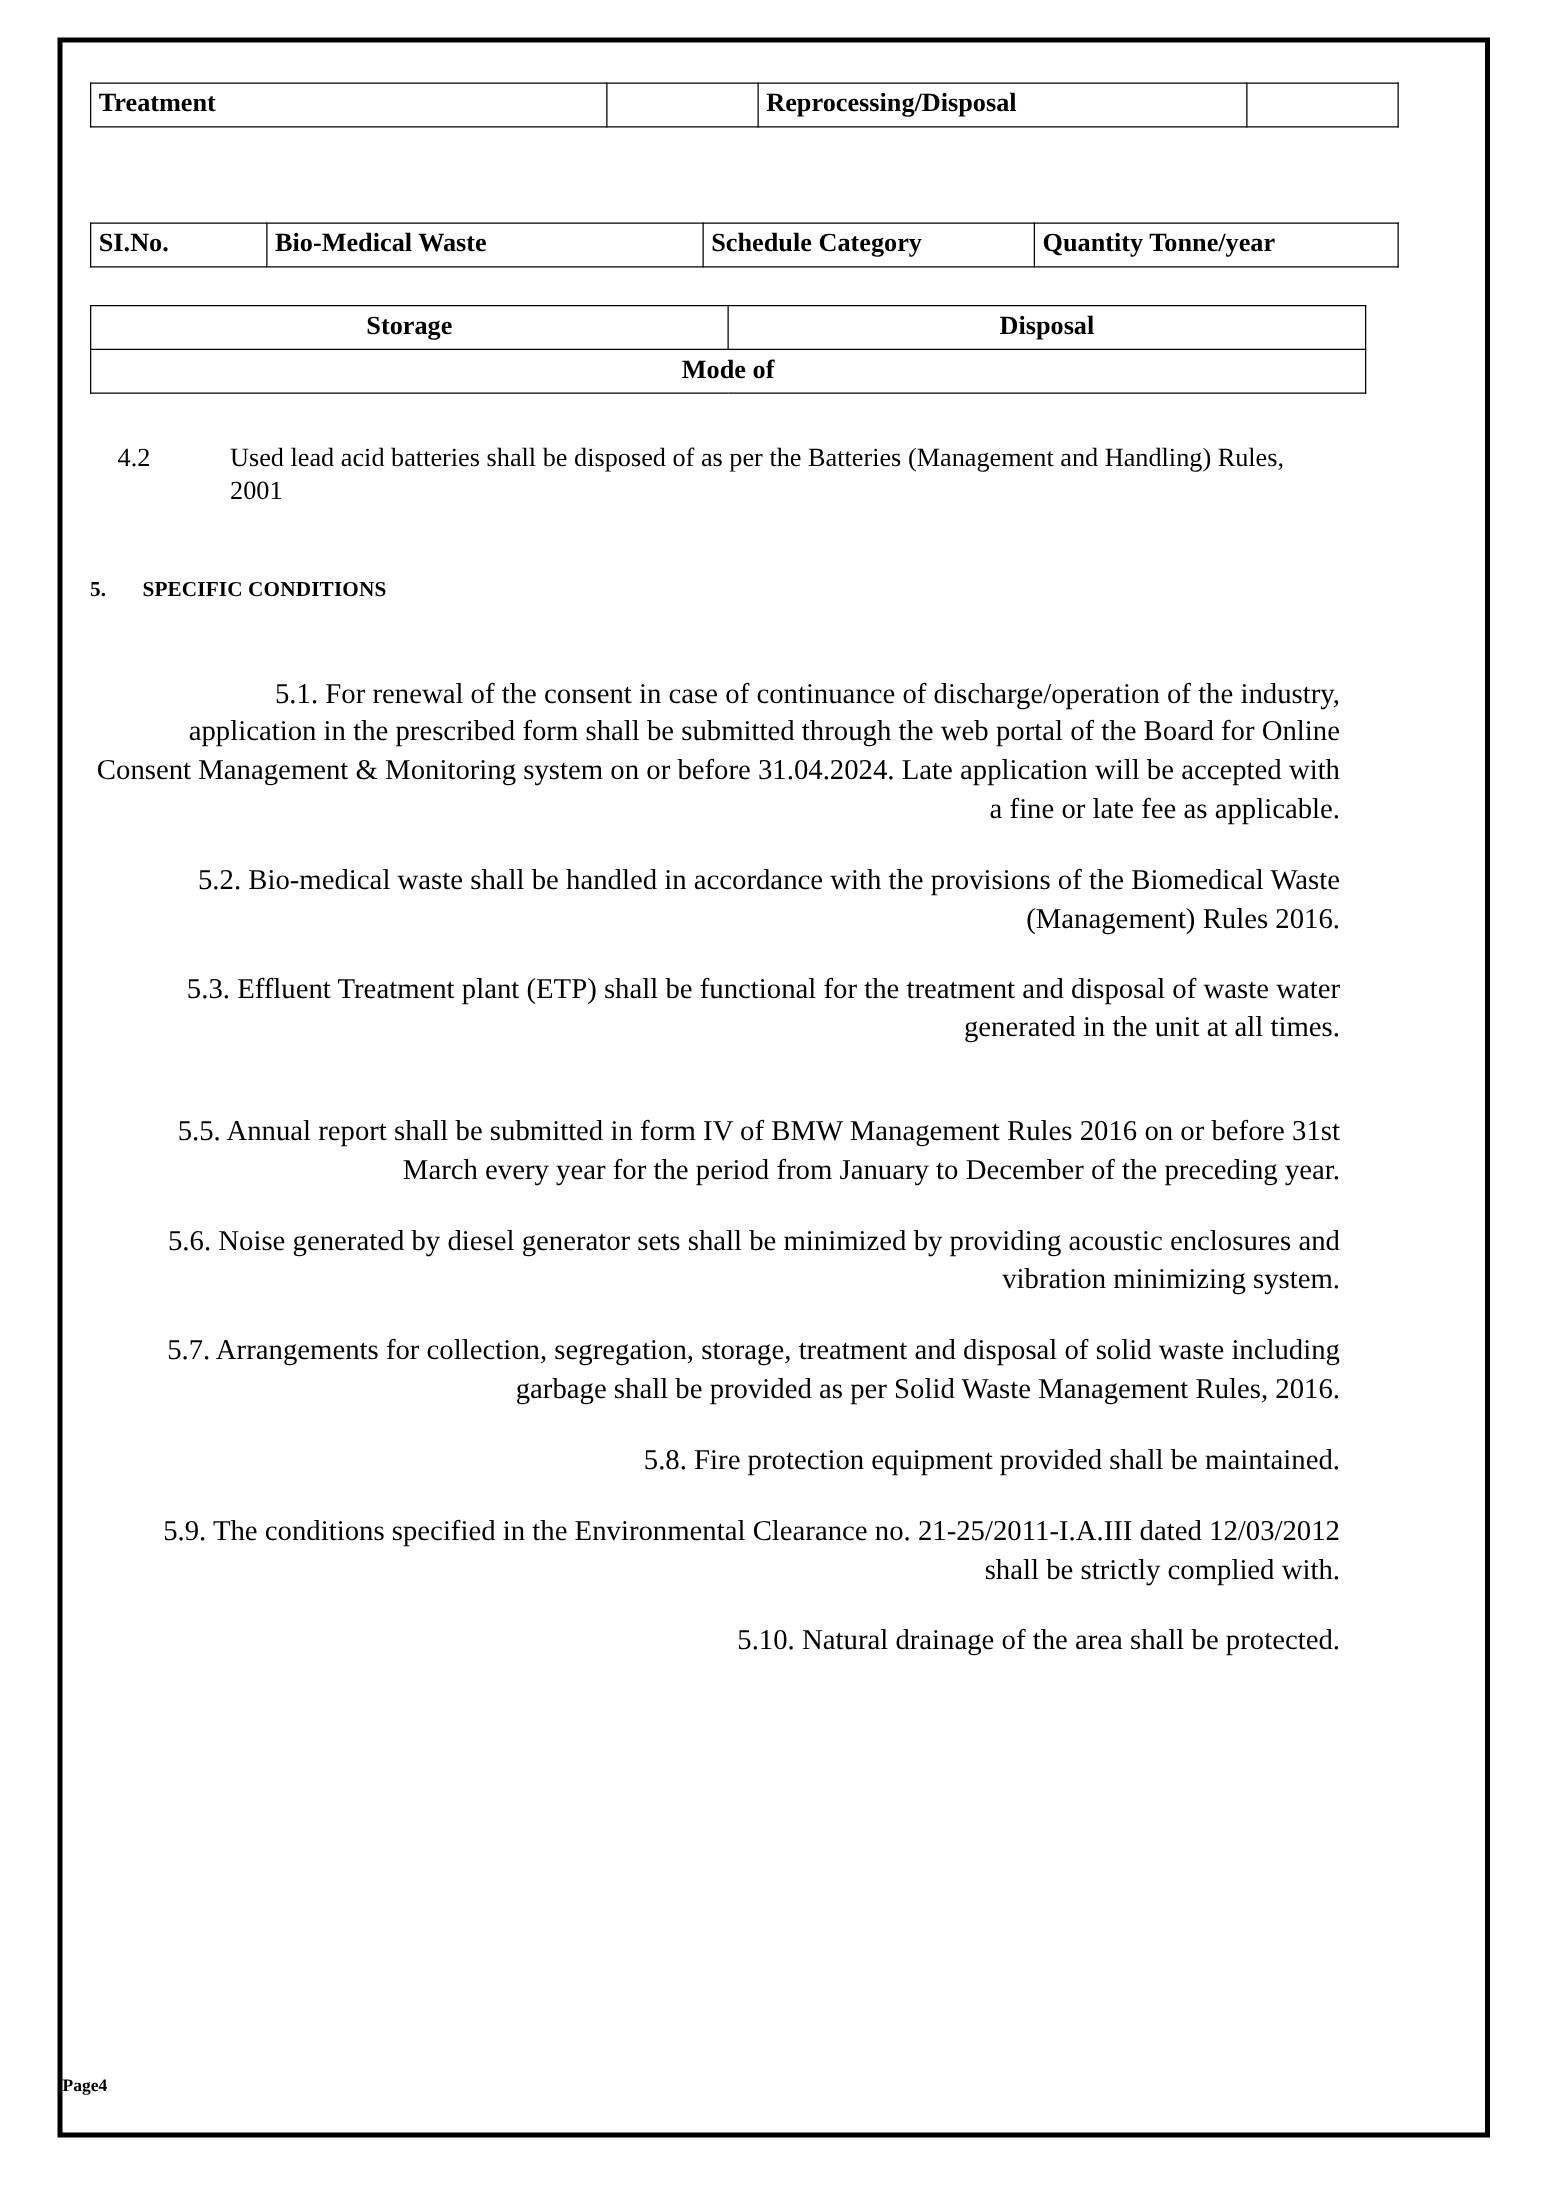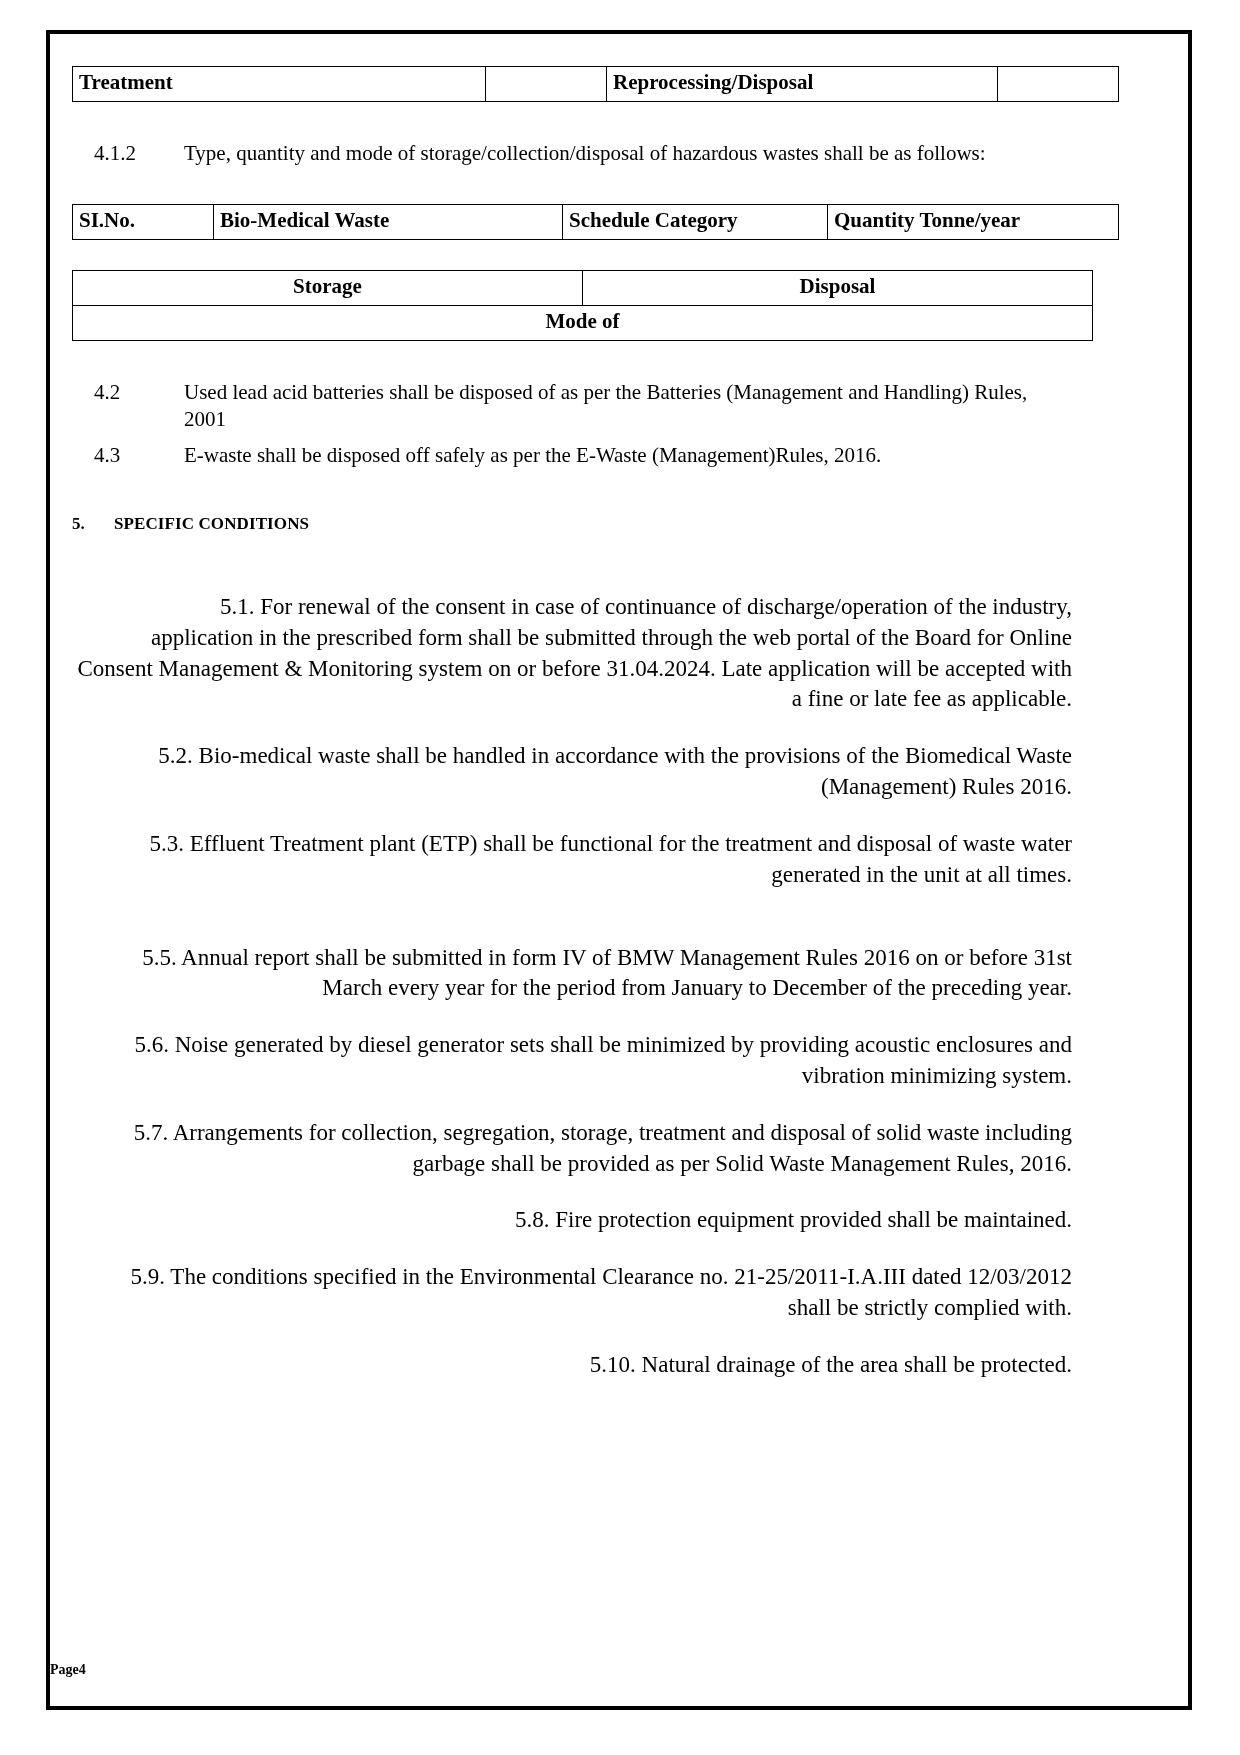--- a/index.html
+++ b/index.html
@@ -139,24 +139,20 @@
             <td class="c1 bold">Treatment</td>
             <td class="c2"></td>
             <td class="c3 bold">Reprocessing/Disposal</td>
             <td class="c4"></td>
           </tr>
         </tbody>
       </table>
 
       <div class="gap-38"></div>
 
-      <div class="num-row">
-        <div class="num">4.1.2</div>
-        <div class="txt">Type, quantity and mode of storage/collection/disposal of hazardous wastes shall be as follows:</div>
-      </div>
 
       <div class="gap-38"></div>
 
       <table class="doc-table tbl-bmw">
         <tbody>
           <tr>
             <td class="c1 bold">SI.No.</td>
             <td class="c2 bold">Bio-Medical Waste</td>
             <td class="c3 bold">Schedule Category</td>
             <td class="c4 bold">Quantity Tonne/year</td>
@@ -180,24 +176,20 @@
 
       <div class="gap-38"></div>
 
       <div class="num-row">
         <div class="num">4.2</div>
         <div class="txt">Used lead acid batteries shall be disposed of as per the Batteries (Management and Handling) Rules, 2001</div>
       </div>
 
       <div class="gap-10"></div>
 
-      <div class="num-row">
-        <div class="num">4.3</div>
-        <div class="txt">E-waste shall be disposed off safely as per the E-Waste (Management)Rules, 2016.</div>
-      </div>
 
       <div class="gap-46"></div>
 
       <h2 class="section-heading">
         <span class="sec-no">5.</span><span>SPECIFIC CONDITIONS</span>
       </h2>
 
       <div class="gap-58"></div>
 
       <p class="body-para">5.1.  For renewal of the consent in case of continuance of discharge/operation of the industry, application in the prescribed form shall be submitted through the web portal of the Board for Online Consent Management &amp; Monitoring system on or before 31.04.2024. Late application will be accepted with a fine or late fee as applicable.</p>

